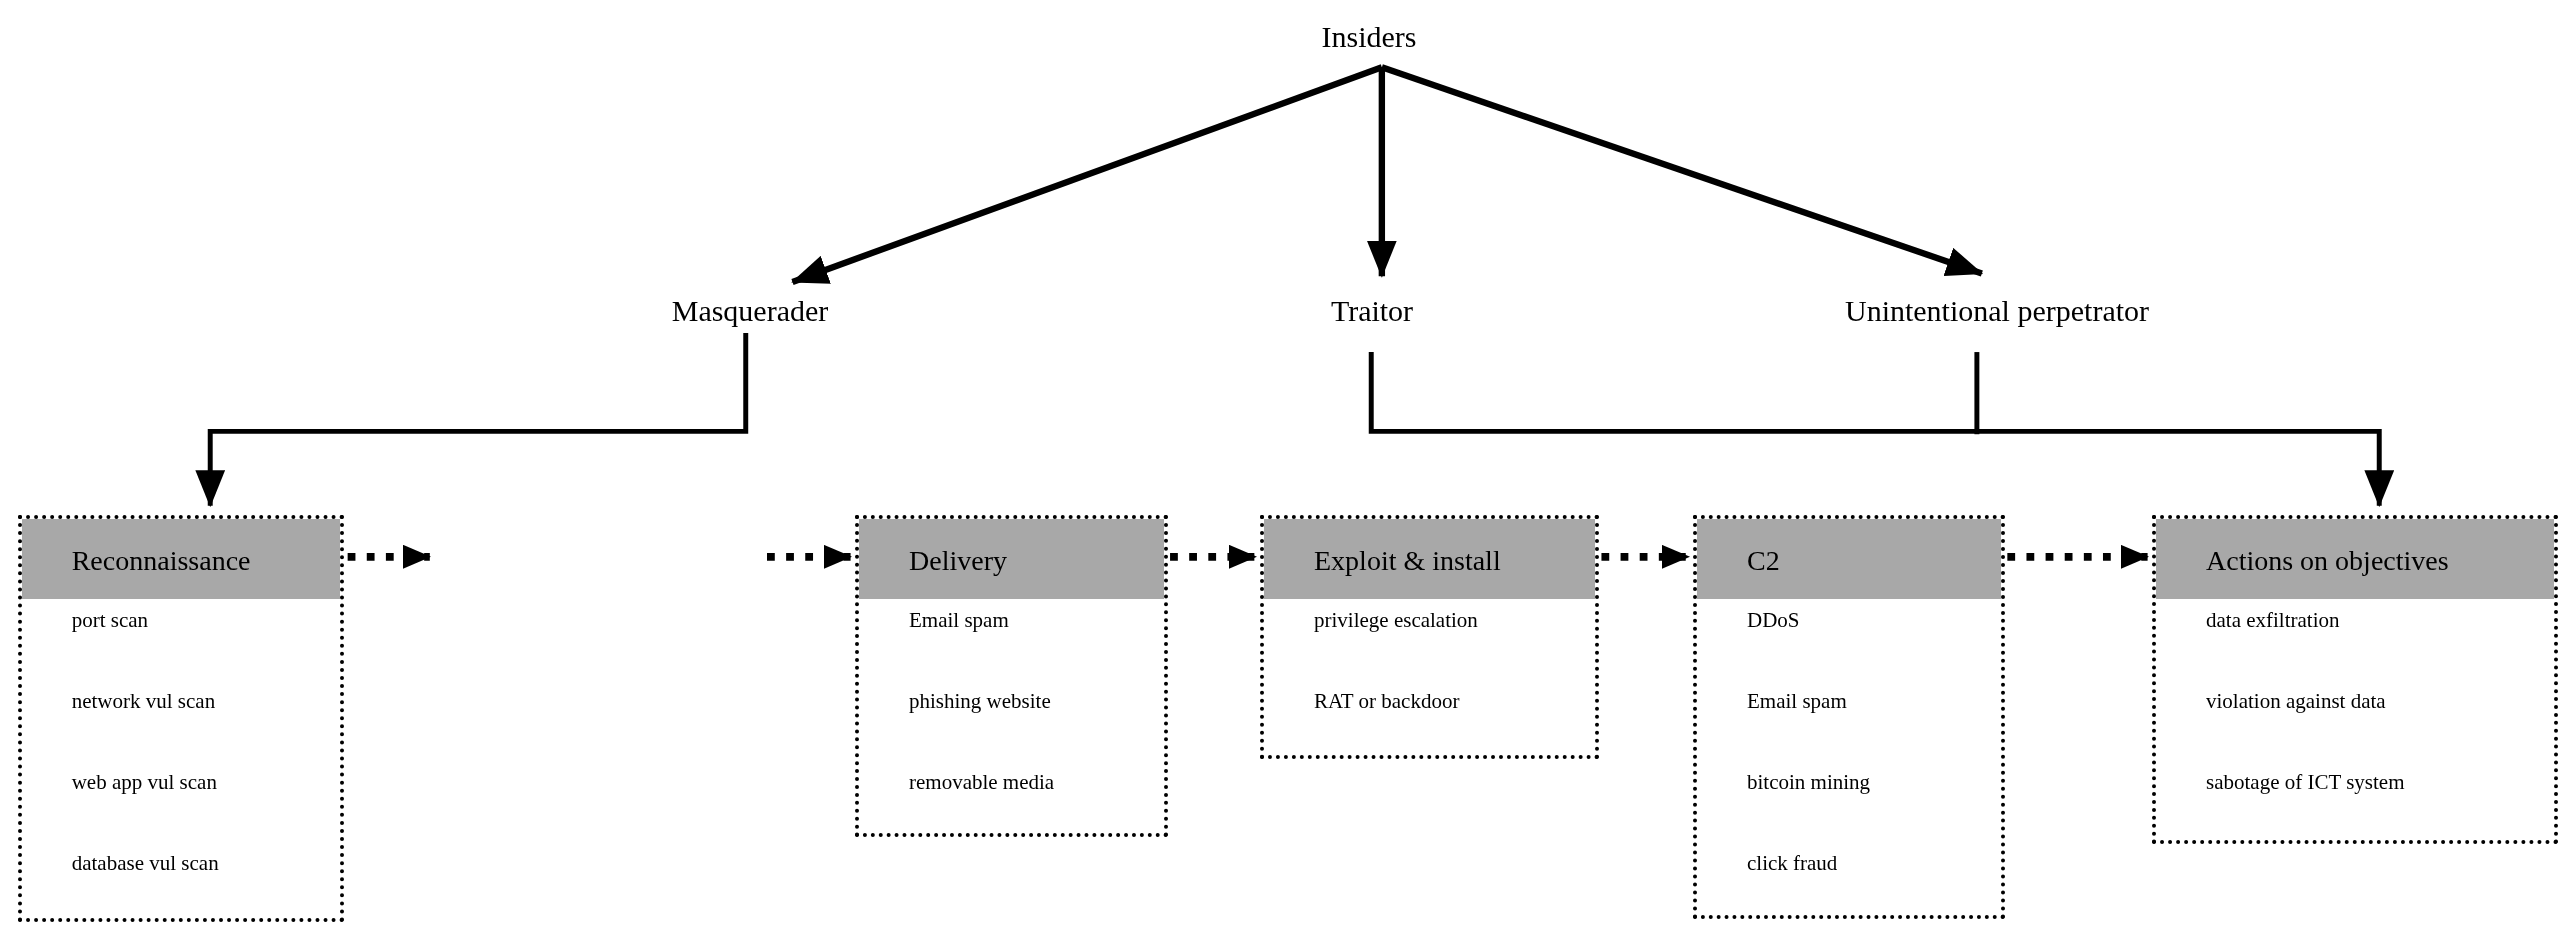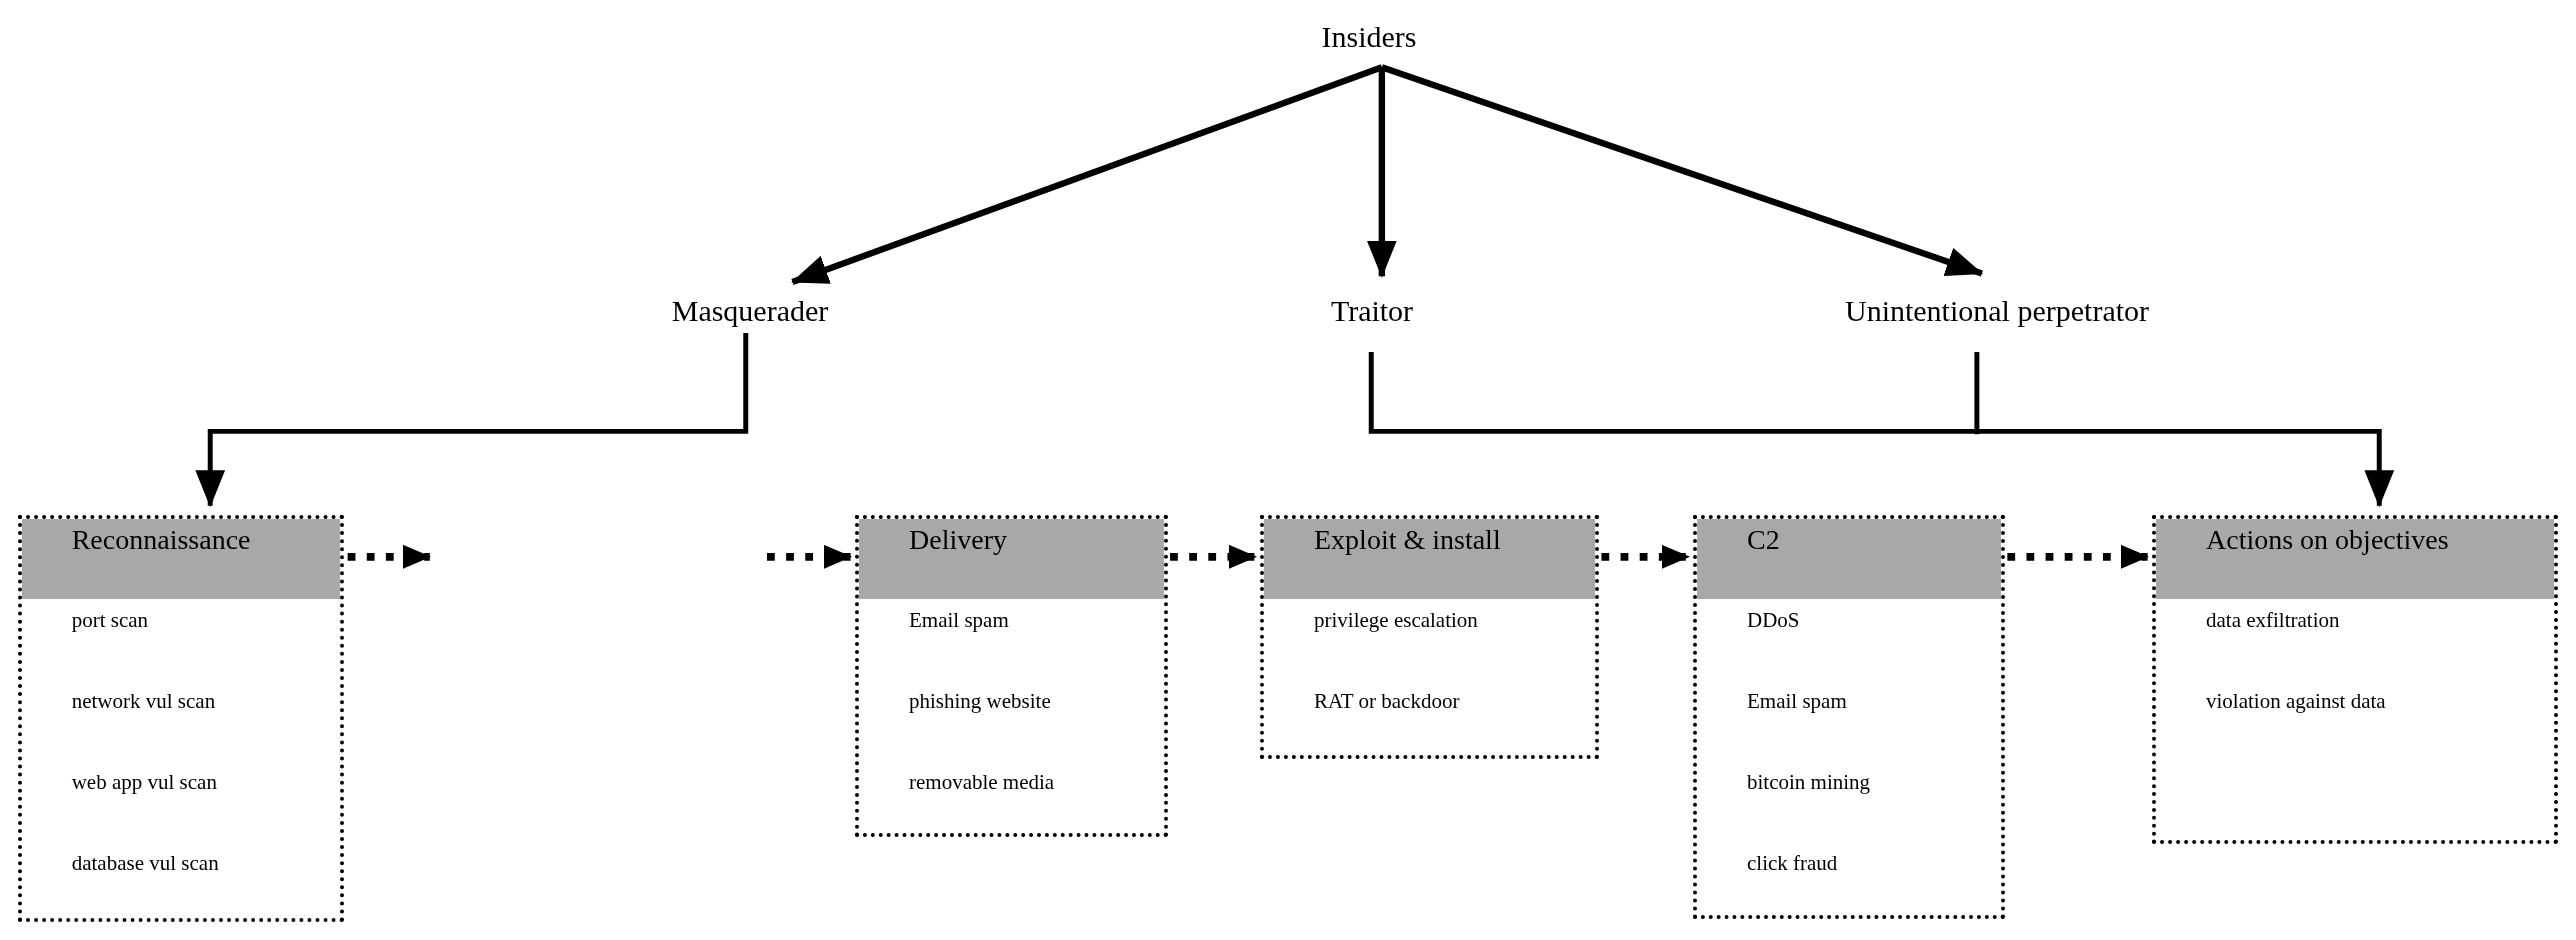--- a/index.html
+++ b/index.html
@@ -38,21 +38,21 @@
     border: 4.3px dotted #000000;
     box-sizing: border-box;
     background: #ffffff;
     overflow: hidden;
   }
   .stage-header {
     height: 80px;
     background: #a8a8a8;
     font-size: 28px;
     padding-left: 50px;
-    padding-top: 5px;
+    padding-top: 26px;
     box-sizing: border-box;
     white-space: nowrap;
   }
   .stage-items {
     margin-top: 8.5px;
   }
   .item {
     height: 81px;
     padding-left: 50px;
     font-size: 21px;
@@ -133,17 +133,18 @@
       <div class="item">bitcoin mining</div>
       <div class="item">click fraud</div>
     </div>
   </div>
 
   <div class="stage" style="left:2152px; width:406px; height:329px;">
     <div class="stage-header">Actions on objectives</div>
     <div class="stage-items">
       <div class="item">data exfiltration</div>
       <div class="item">violation against data</div>
+      <div class="item">sabotage of ICT system</div>
     </div>
   </div>
 
 </div>
 
 
 </body></html>

